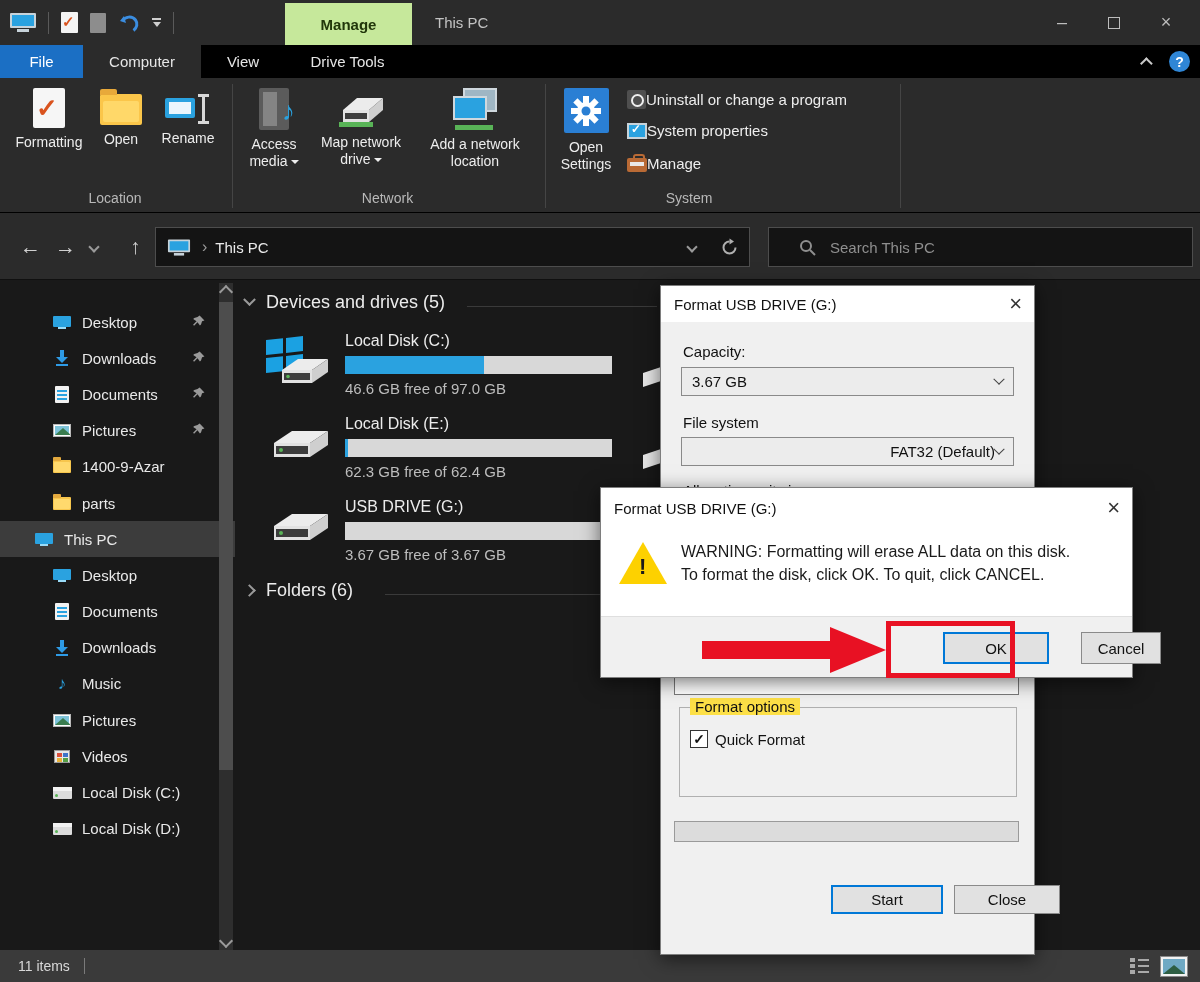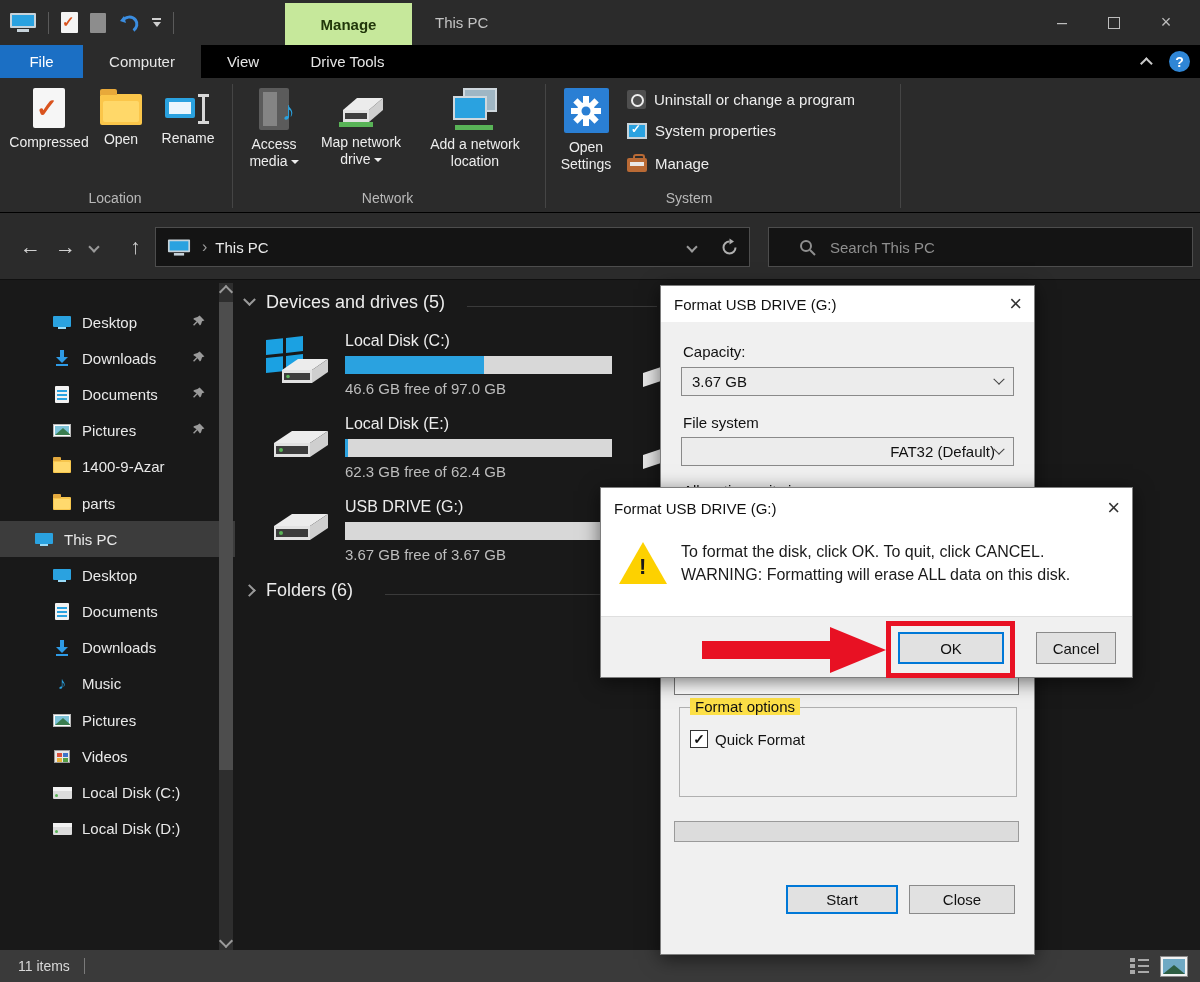--- a/index.html
+++ b/index.html
@@ -57,21 +57,21 @@
   .ico-rename .beam::after { bottom:0; }
   .ico-tower { width:30px; height:42px; background:#5b5b5b; border-radius:2px; position:relative; }
   .ico-tower::before { content:""; position:absolute; left:4px; top:4px; width:14px; height:34px; background:#848484; }
   .ico-tower .note { position:absolute; right:-6px; top:8px; color:#2aa2e0; font-size:26px; font-weight:bold; }
   .ico-netdrive { position:relative; width:52px; height:40px; }
   .ico-netmon { position:relative; width:52px; height:42px; }
   .ico-netmon .m1 { position:absolute; left:14px; top:0; width:34px; height:24px; background:#9fb6c4; border:2px solid #cfd8de; }
   .ico-netmon .m2 { position:absolute; left:4px; top:8px; width:34px; height:24px; background:#2aa2e0; border:2px solid #cfd8de; }
   .ico-netmon .base { position:absolute; left:6px; bottom:0; width:38px; height:5px; background:#59b457; }
   .ico-gear { width:45px; height:45px; background:#2a7fd4; border-radius:2px; display:flex; align-items:center; justify-content:center; }
-  .sys-item { position:absolute; display:flex; align-items:center; gap:8px; color:#ededed; font-size:15px; }
+  .sys-item { position:absolute; display:flex; align-items:center; gap:0; color:#ededed; font-size:15px; }
   .ico-uninst { width:19px; height:19px; background:#4f4f4f; border-radius:2px; position:relative; }
   .ico-uninst::after { content:""; position:absolute; left:4px; top:4px; width:9px; height:9px; border:2.5px solid #efefef; border-radius:50%; }
   .ico-sysprop { width:20px; height:16px; background:#2aa2e0; border:2px solid #c7d3da; position:relative; }
   .ico-sysprop::after { content:"✓"; position:absolute; left:2px; top:-3px; color:#fff; font-size:12px; font-weight:bold; }
   .ico-manage { width:20px; height:14px; background:#b96a35; border-radius:2px; position:relative; margin-top:3px; }
   .ico-manage::before { content:""; position:absolute; left:6px; top:-4px; width:8px; height:4px; border:2px solid #b96a35; border-bottom:none; border-radius:3px 3px 0 0; }
   .ico-manage::after { content:""; position:absolute; left:3px; top:4px; width:14px; height:4px; background:#e9e9e9; }
 
   
   .navbar { position:absolute; left:0; top:213px; width:1200px; height:67px; background:#2b2b2b; border-bottom:1px solid #101010; }
@@ -154,21 +154,21 @@
   .combo { position:absolute; width:333px; height:29px; background:#ececec; border:1px solid #8a8a8a; display:flex; align-items:center; padding:0 10px; font-size:15px; color:#111; justify-content:space-between; }
   .combo .cchev { width:8px; height:8px; border-left:1.5px solid #444; border-top:1.5px solid #444; transform:rotate(225deg) translate(2px,2px); }
   .clip-label { position:absolute; overflow:hidden; height:5px; }
   .vol-input { position:absolute; left:13px; top:377px; width:345px; height:32px; background:#fff; border:1px solid #7a7a7a; }
   .groupbox { position:absolute; left:18px; top:421px; width:338px; height:90px; border:1px solid #b0b0b0; }
   .groupbox .legend { position:absolute; top:-10px; left:10px; background:#fde047; padding:0 5px; font-size:15px; color:#111; }
   .checkrow { position:absolute; left:10px; top:22px; display:flex; align-items:center; gap:7px; }
   .checkbox { width:18px; height:18px; background:#fff; border:1px solid #333; display:flex; align-items:center; justify-content:center; font-size:14px; color:#111; font-weight:bold; }
   .checkrow .cklbl { font-size:15px; color:#111; }
   .progress { position:absolute; left:13px; top:535px; width:345px; height:21px; background:#dcdcdc; border:1px solid #9a9a9a; }
-  .btn { position:absolute; height:29px; background:#e1e1e1; border:1px solid #8a8a8a; display:flex; align-items:center; justify-content:center; font-size:15px; color:#111; }
+  .btn { position:absolute; height:29px; background:#e1e1e1; border:1px solid #8a8a8a; display:flex; align-items:center; justify-content:center; font-size:15px; color:#111;margin-left:45px; }
   .btn.focused { border:2px solid #0078d7; }
   .warn-dlg { left:600px; top:487px; width:533px; height:191px; z-index:20; background:#fff; }
   .warn-dlg .dlg-titlebar { height:40px; }
   .warn-body { position:relative; height:90px; }
   .warn-tri { position:absolute; left:18px; top:14px; width:0; height:0; border-left:24px solid transparent; border-right:24px solid transparent; border-bottom:42px solid #fdd100; }
   .warn-tri::after { content:"!"; position:absolute; left:-4px; top:12px; color:#1a1a1a; font-size:22px; font-weight:bold; }
   .warn-text { position:absolute; left:80px; top:12px; font-size:16px; color:#1a1a1a; line-height:23px; }
   .warn-footer { position:absolute; left:0; right:0; bottom:0; height:61px; background:#f0f0f0; border-top:1px solid #dfdfdf; }
   .warn-btn { height:32px; }
 
@@ -228,21 +228,21 @@
       <div class="help-circ">?</div>
     </div>
   </div>
 
   <div class="ribbon">
 
     <div class="bigbtn" style="left:8px; width:82px;">
       <div class="ico-prop-big">
           <span>✓</span>
         </div>
-      <div class="lbl">Compressed</div>
+      <div class="lbl">Formatting</div>
     </div>
     <div class="bigbtn" style="left:93px; width:56px;">
       <div class="ico-folder-big"></div>
       <div class="lbl">Open</div>
     </div>
     <div class="bigbtn" style="left:150px; width:76px;">
       <div class="ico-rename">
           <div class="box"></div>
           <div class="beam"></div>
         </div>
@@ -565,22 +565,22 @@
   </div>
 
   <div class="dialog warn-dlg">
     <div class="dlg-titlebar">
       <span class="dlg-title">Format USB DRIVE (G:)</span>
       <span class="dlg-x">×</span>
     </div>
     <div class="warn-body">
       <div class="warn-tri"></div>
       <div class="warn-text">
+        <div>WARNING: Formatting will erase ALL data on this disk.</div>
         <div>To format the disk, click OK. To quit, click CANCEL.</div>
-        <div>WARNING: Formatting will erase ALL data on this disk.</div>
       </div>
     </div>
     <div class="warn-footer">
       <div class="btn focused warn-btn" style="left:297px; top:15px; width:106px;">OK</div>
       <div class="btn warn-btn" style="left:435px; top:15px; width:80px;">Cancel</div>
     </div>
   </div>
 
   <div class="annot-rect"></div>
   <div class="annot-arrow-tail"></div>

